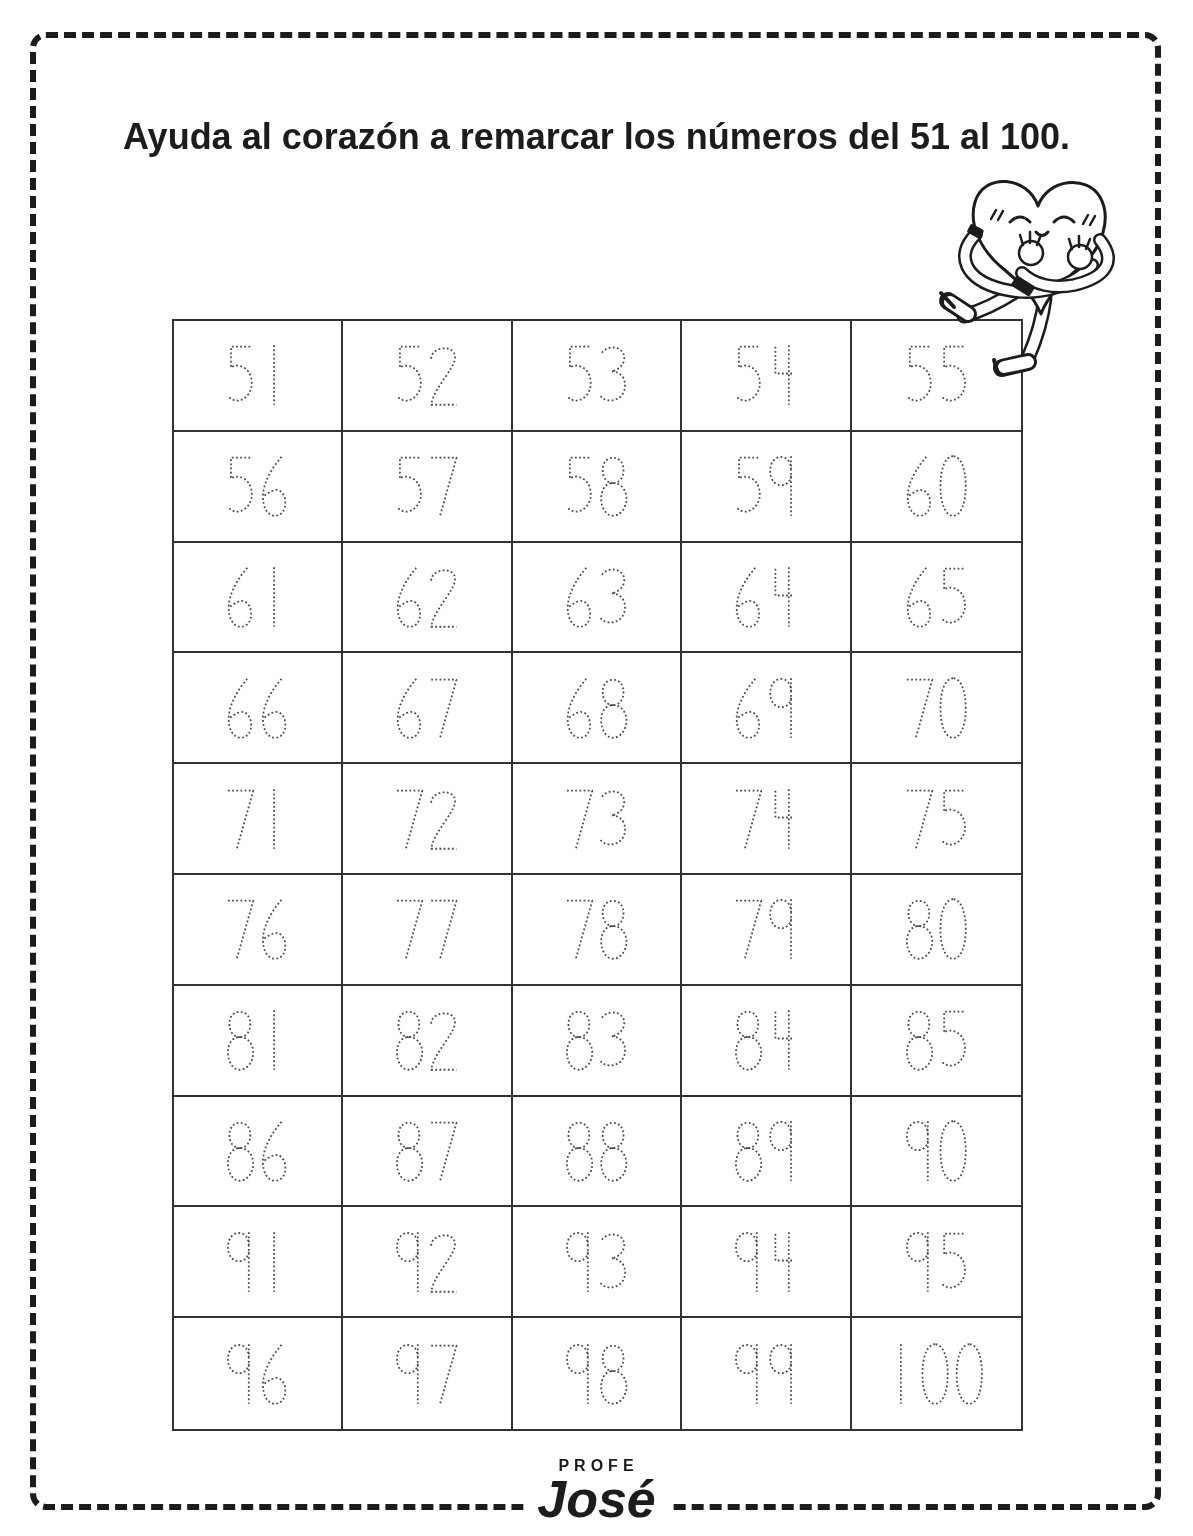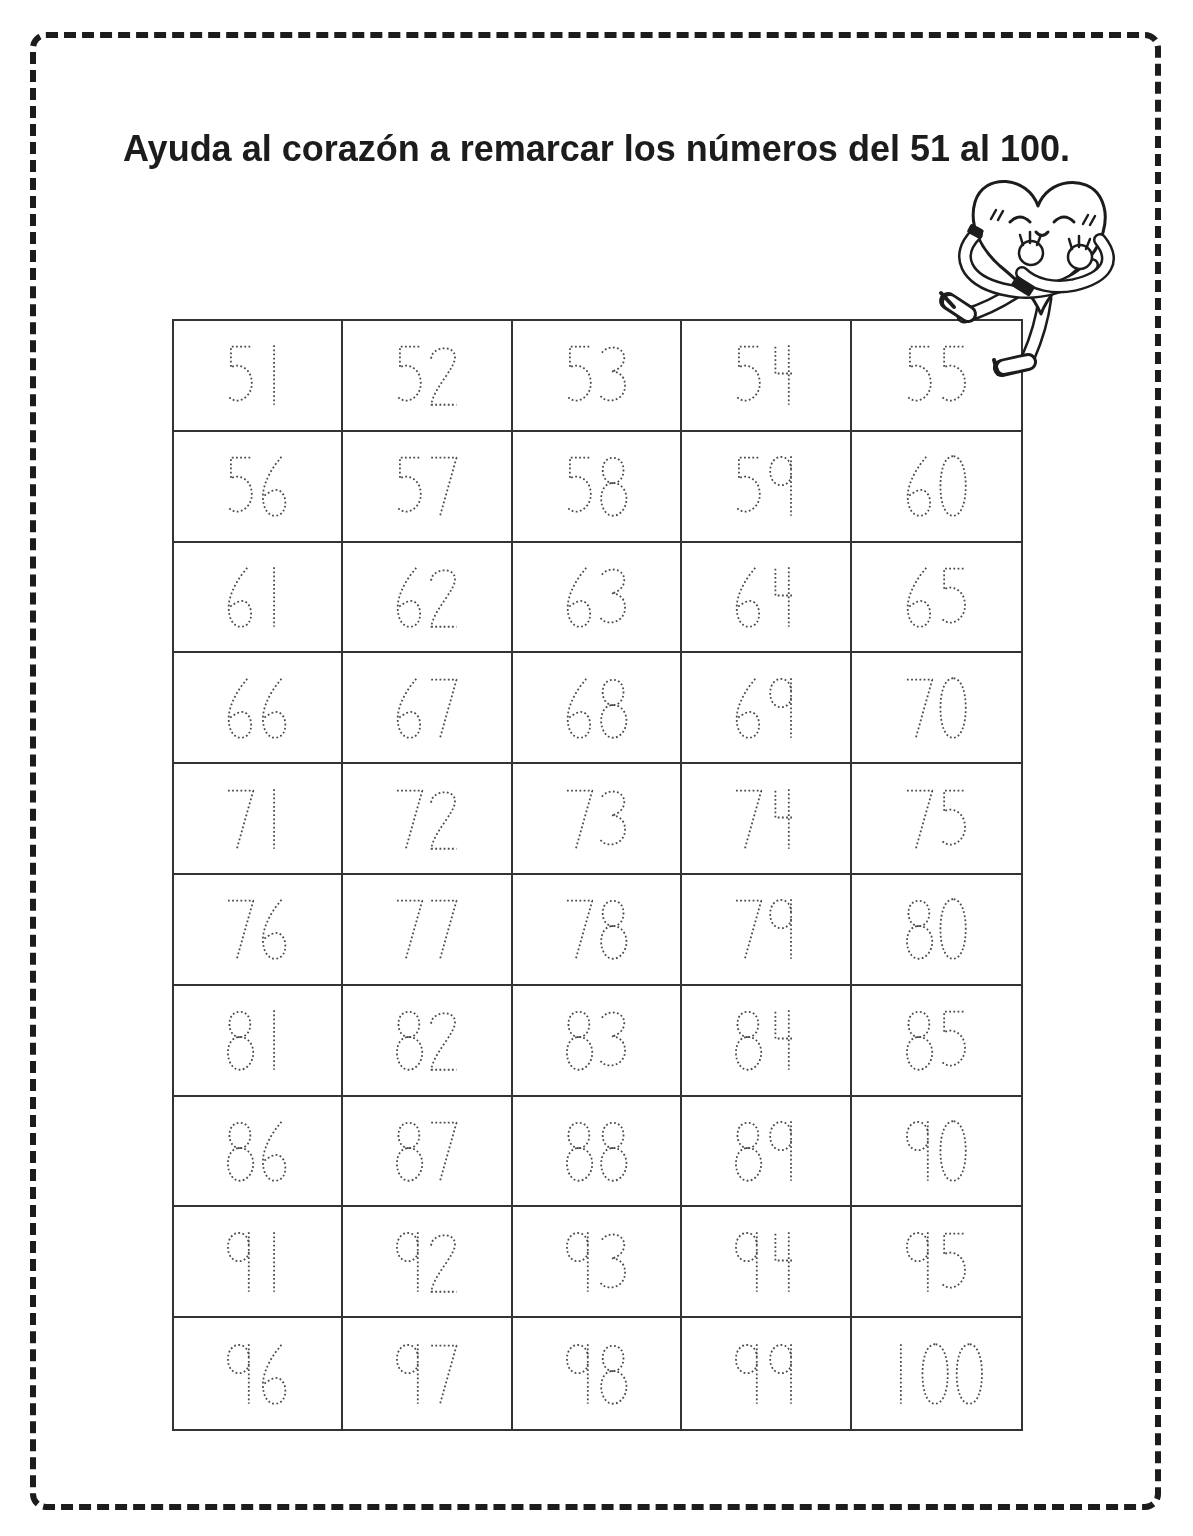--- a/index.html
+++ b/index.html
@@ -19,21 +19,21 @@
   .dashed-border{
     position:absolute;
     left:30px;top:32px;
     width:1131px;height:1478px;
     border:6px dashed var(--ink);
     border-radius:16px;
     pointer-events:none;
   }
   .title{
     position:absolute;
-    left:0;top:104px;
+    left:0;top:92px;
     width:100%;
     text-align:center;
     font-size:36px;
     font-weight:700;
     letter-spacing:0px;
     color:var(--ink);
     white-space:nowrap;
   }
   .grid{
     position:absolute;
@@ -449,14 +449,18 @@
       </div>
       <div class="cell">
         <svg viewBox="0 0 142 86" width="105.67441860465117" height="64">
           <path d="M22,2 L22,82" transform="translate(2,1)"></path>
           <path d="M22,2 C11,2 5,20 5,42 C5,64 11,82 22,82 C33,82 39,64 39,42 C39,20 33,2 22,2 Z" transform="translate(48,1)"></path>
           <path d="M22,2 C11,2 5,20 5,42 C5,64 11,82 22,82 C33,82 39,64 39,42 C39,20 33,2 22,2 Z" transform="translate(94,1)"></path>
         </svg>
       </div>
     </div>
 
+  <div class="footer-logo">
+    <span class="brand-top">PROFE</span>
+    <span class="brand-name">José</span>
+  </div>
 
 </div>
 
 </body></html>

